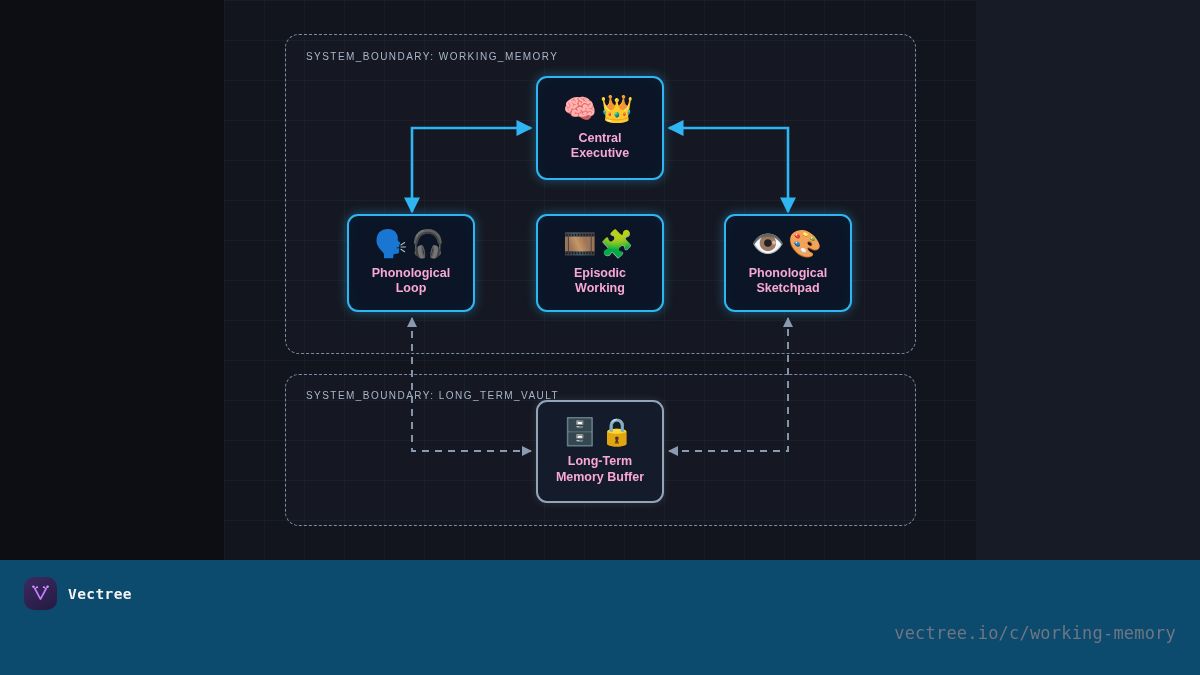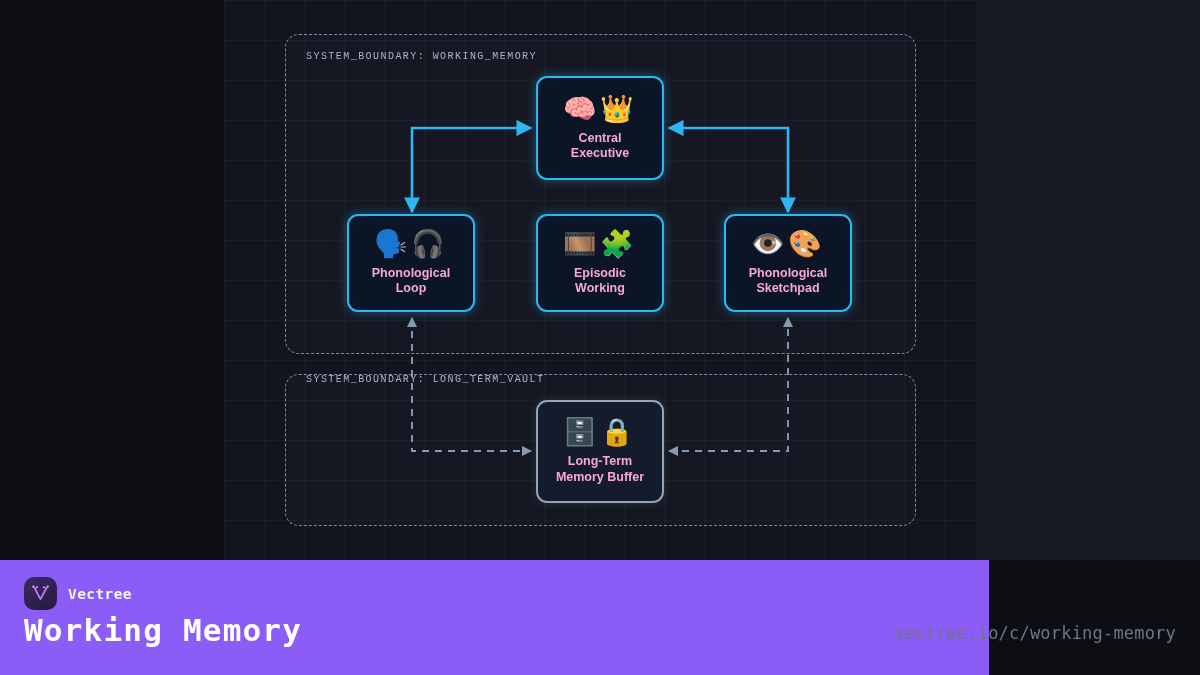--- a/index.html
+++ b/index.html
@@ -28,28 +28,28 @@
   .boundary {
     position:absolute;
     border:1.6px dashed #7b8ba3;
     border-radius:14px;
     background:rgba(150,175,205,0.022);
   }
   #boundary-wm   { left:285px; top:34px;  width:631px; height:320px; }
   #boundary-ltv  { left:285px; top:374px; width:631px; height:152px; }
   .boundary-label {
     position:absolute;
-    font-family:Liberation Mono, monospace;
+    font-family:Liberation Sans, sans-serif;
     font-size:10px;
     letter-spacing:1.45px;
     color:#a9b6c8;
     white-space:nowrap;
   }
   #label-wm  { left:306px; top:51px; }
-  #label-ltv { left:306px; top:374px; }
+  #label-ltv { left:306px; top:390px; }
 
   
   #wires { position:absolute; left:0; top:0; width:1200px; height:560px; }
 
   
   .node {
     position:absolute;
     border-radius:11px;
     display:flex; flex-direction:column;
     align-items:center; justify-content:center;
@@ -82,21 +82,21 @@
     white-space:pre-line;
   }
 
   #node-central    { left:536px; top:76px;  width:128px; height:104px; }
   #node-phono      { left:347px; top:214px; width:128px; height:98px;  }
   #node-episodic   { left:536px; top:214px; width:128px; height:98px;  }
   #node-visuo      { left:724px; top:214px; width:128px; height:98px;  }
   #node-vault      { left:536px; top:400px; width:128px; height:103px; }
 
   
-  .footer { position:absolute; left:0; top:560px; width:989px; height:115px; background:#8b5cf6; }
+  .footer { position:absolute; left:0; top:560px; width:1200px; height:115px; background:#0c4a6e; }
   .brand-row { position:absolute; left:24px; top:17px; display:flex; align-items:center; gap:11px; }
   .logo-mark {
     width:33px; height:33px; border-radius:10px;
     background:linear-gradient(150deg,#3c2a62 0%,#251a40 100%);
     display:flex; align-items:center; justify-content:center;
   }
   .brand-name {
     font-family:"DejaVu Sans Mono", monospace;
     font-size:14.5px; font-weight:bold; color:#f3f5f8;
     letter-spacing:0.4px;
@@ -184,17 +184,16 @@
           <path d="M5 6 L3 3.5 M5 6 L7.6 4.2" fill="none" stroke="#c77dff" stroke-width="1.5" stroke-linecap="round"></path>
           <path d="M19 6 L21 3.5 M19 6 L16.4 4.2" fill="none" stroke="#c77dff" stroke-width="1.5" stroke-linecap="round"></path>
           <circle cx="3" cy="3.3" r="1.5" fill="#d89bff"></circle>
           <circle cx="7.8" cy="4" r="1.2" fill="#d89bff"></circle>
           <circle cx="21" cy="3.3" r="1.5" fill="#d89bff"></circle>
           <circle cx="16.2" cy="4" r="1.2" fill="#d89bff"></circle>
         </svg>
       </div>
       <div class="brand-name">Vectree</div>
     </div>
-    <div class="footer-title">Working Memory</div>
   </div>
   <div class="footer-url">vectree.io/c/working-memory</div>
 
 </div>
 
 </body></html>

